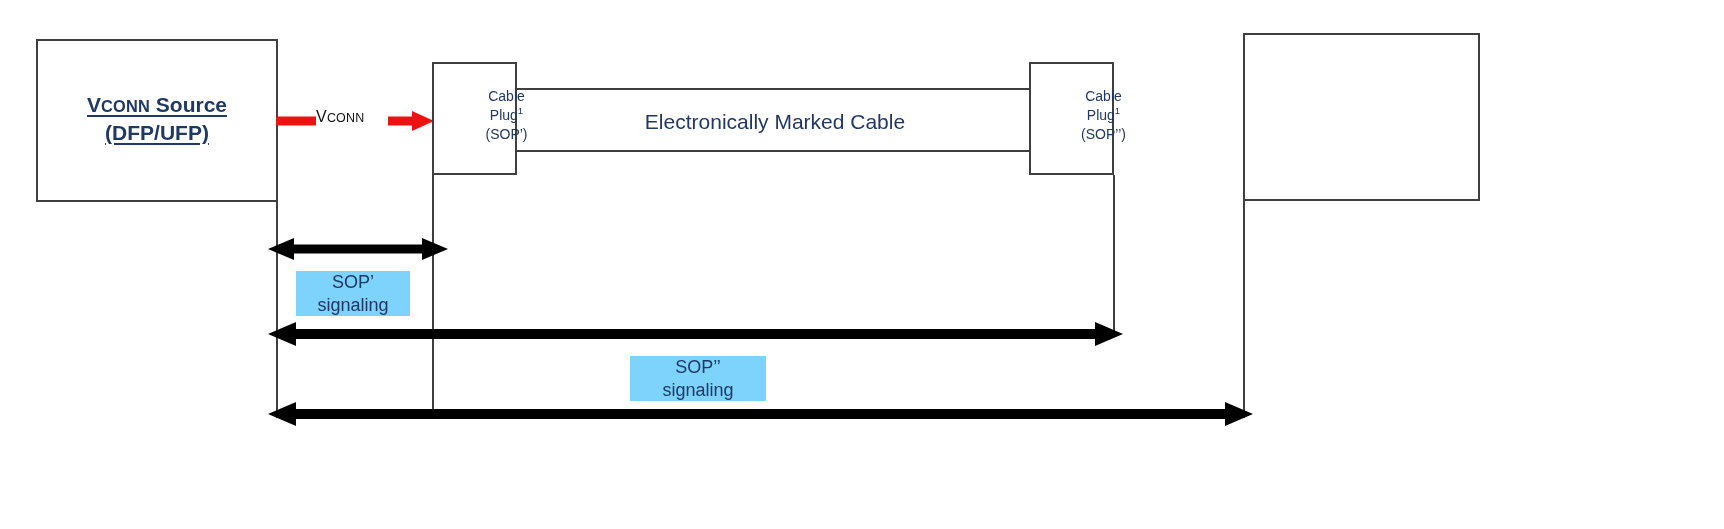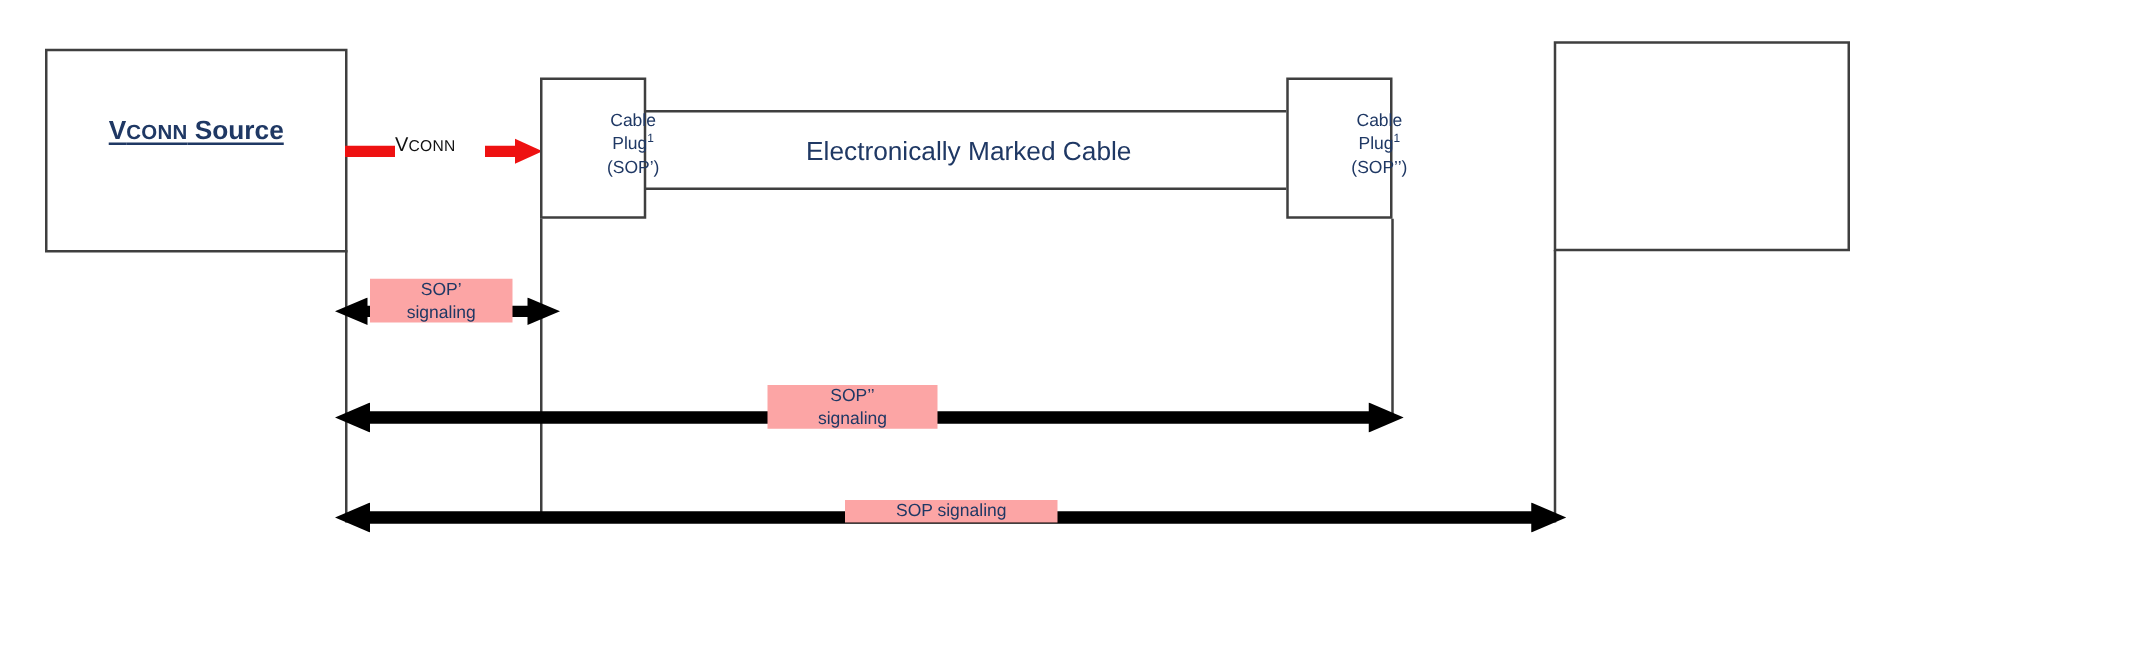--- a/index.html
+++ b/index.html
@@ -144,44 +144,46 @@
   #vconn-arrow-label .smallcaps { font-size: 0.78em; }
 
   
   .sig-arrow {
     position: absolute;
   }
   .sig-arrow svg { display: block; }
   .sig-label {
     position: absolute;
     text-align: center;
-    font-size: 14px;
+    font-size: 18px;
     color: #1f3864;
     line-height: 1.25;
-    background: #fca5a5;
+    background: #7dd3fc;
+    margin-top: 48px;
   }
   .sig-label .ln { display: block; }
 
   #sop1-arrow  { left: 268px; top: 238px; }
   #sop1-label  { left: 296px; top: 223px; width: 114px; }
 
   #sop2-arrow  { left: 268px; top: 322px; }
-  #sop2-label  { left: 614px; top: 308px; width: 136px; }
+  #sop2-label  { left: 630px; top: 308px; width: 136px; }
 
   #sop-arrow   { left: 268px; top: 402px; }
   #sop-label   { left: 676px; top: 400px; width: 170px; }
 </style>
 </head>
 <body>
 
 <div id="canvas">
 
   <div class="box" id="vconn-source-box">
     <div class="box-text" id="vconn-source-label">
       <span class="ln"><span>V</span><span class="smallcaps">CONN</span><span> Source</span></span>
+      <span class="ln">(DFP/UFP)</span>
     </div>
   </div>
 
   <div id="vconn-arrow-group">
     <svg width="158" height="22" viewBox="0 0 158 22" aria-hidden="true">
       <line x1="0" y1="11" x2="40" y2="11" stroke="#ee1111" stroke-width="9"></line>
       <line x1="112" y1="11" x2="142" y2="11" stroke="#ee1111" stroke-width="9"></line>
       <polygon points="136,1 158,11 136,21" fill="#ee1111"></polygon>
     </svg>
   </div>
@@ -240,17 +242,14 @@
     <span class="ln">signaling</span>
   </div>
 
   <div class="sig-arrow" id="sop-arrow">
     <svg width="985" height="24" viewBox="0 0 985 24" aria-hidden="true">
       <line x1="26" y1="12" x2="959" y2="12" stroke="#000000" stroke-width="10"></line>
       <polygon points="28,0 28,24 0,12" fill="#000000"></polygon>
       <polygon points="957,0 957,24 985,12" fill="#000000"></polygon>
     </svg>
   </div>
-  <div class="sig-label" id="sop-label">
-    <span class="ln">SOP signaling</span>
-  </div>
 
 </div>
 
 </body></html>

